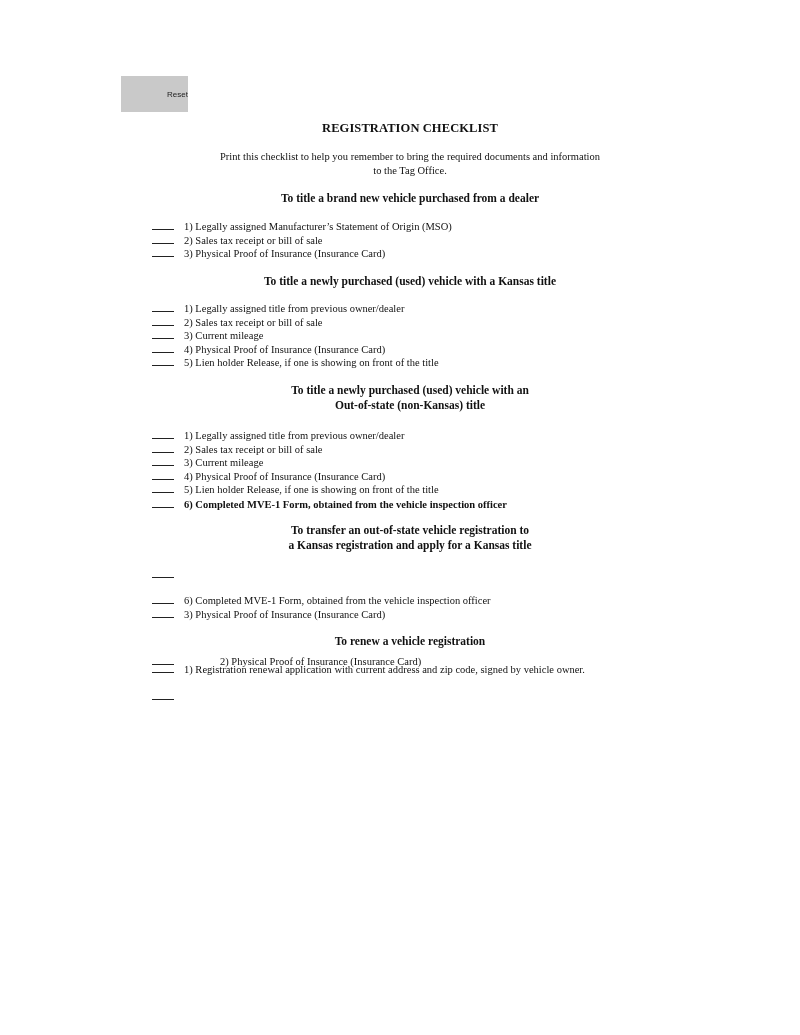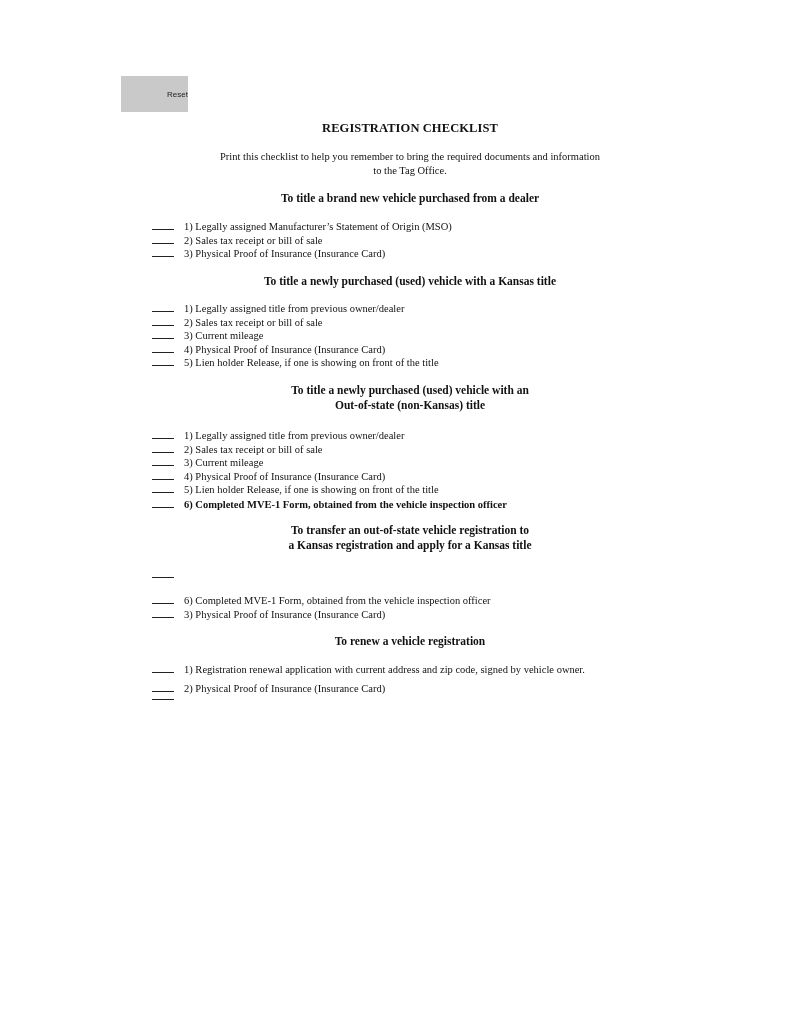--- a/index.html
+++ b/index.html
@@ -125,19 +125,19 @@
 <div class="item" style="top:606.5px;">
     <span class="blank"></span>
     <span>3) Physical Proof of Insurance (Insurance Card)</span>
   </div>
 
 <div class="heading" style="top:634px;">To renew a vehicle registration</div>
 <div class="item" style="top:662px;">
     <span class="blank"></span>
     <span>1) Registration renewal application with current address and zip code, signed by vehicle owner.</span>
   </div>
-<div class="item" style="top:681px;">
+<div class="item" style="top:654px;gap:36px;">
     <span class="blank"></span>
     <span>2) Physical Proof of Insurance (Insurance Card)</span>
   </div>
 <div class="item" style="top:689px;">
     <span class="blank"></span>
   </div>
 
 </body></html>

